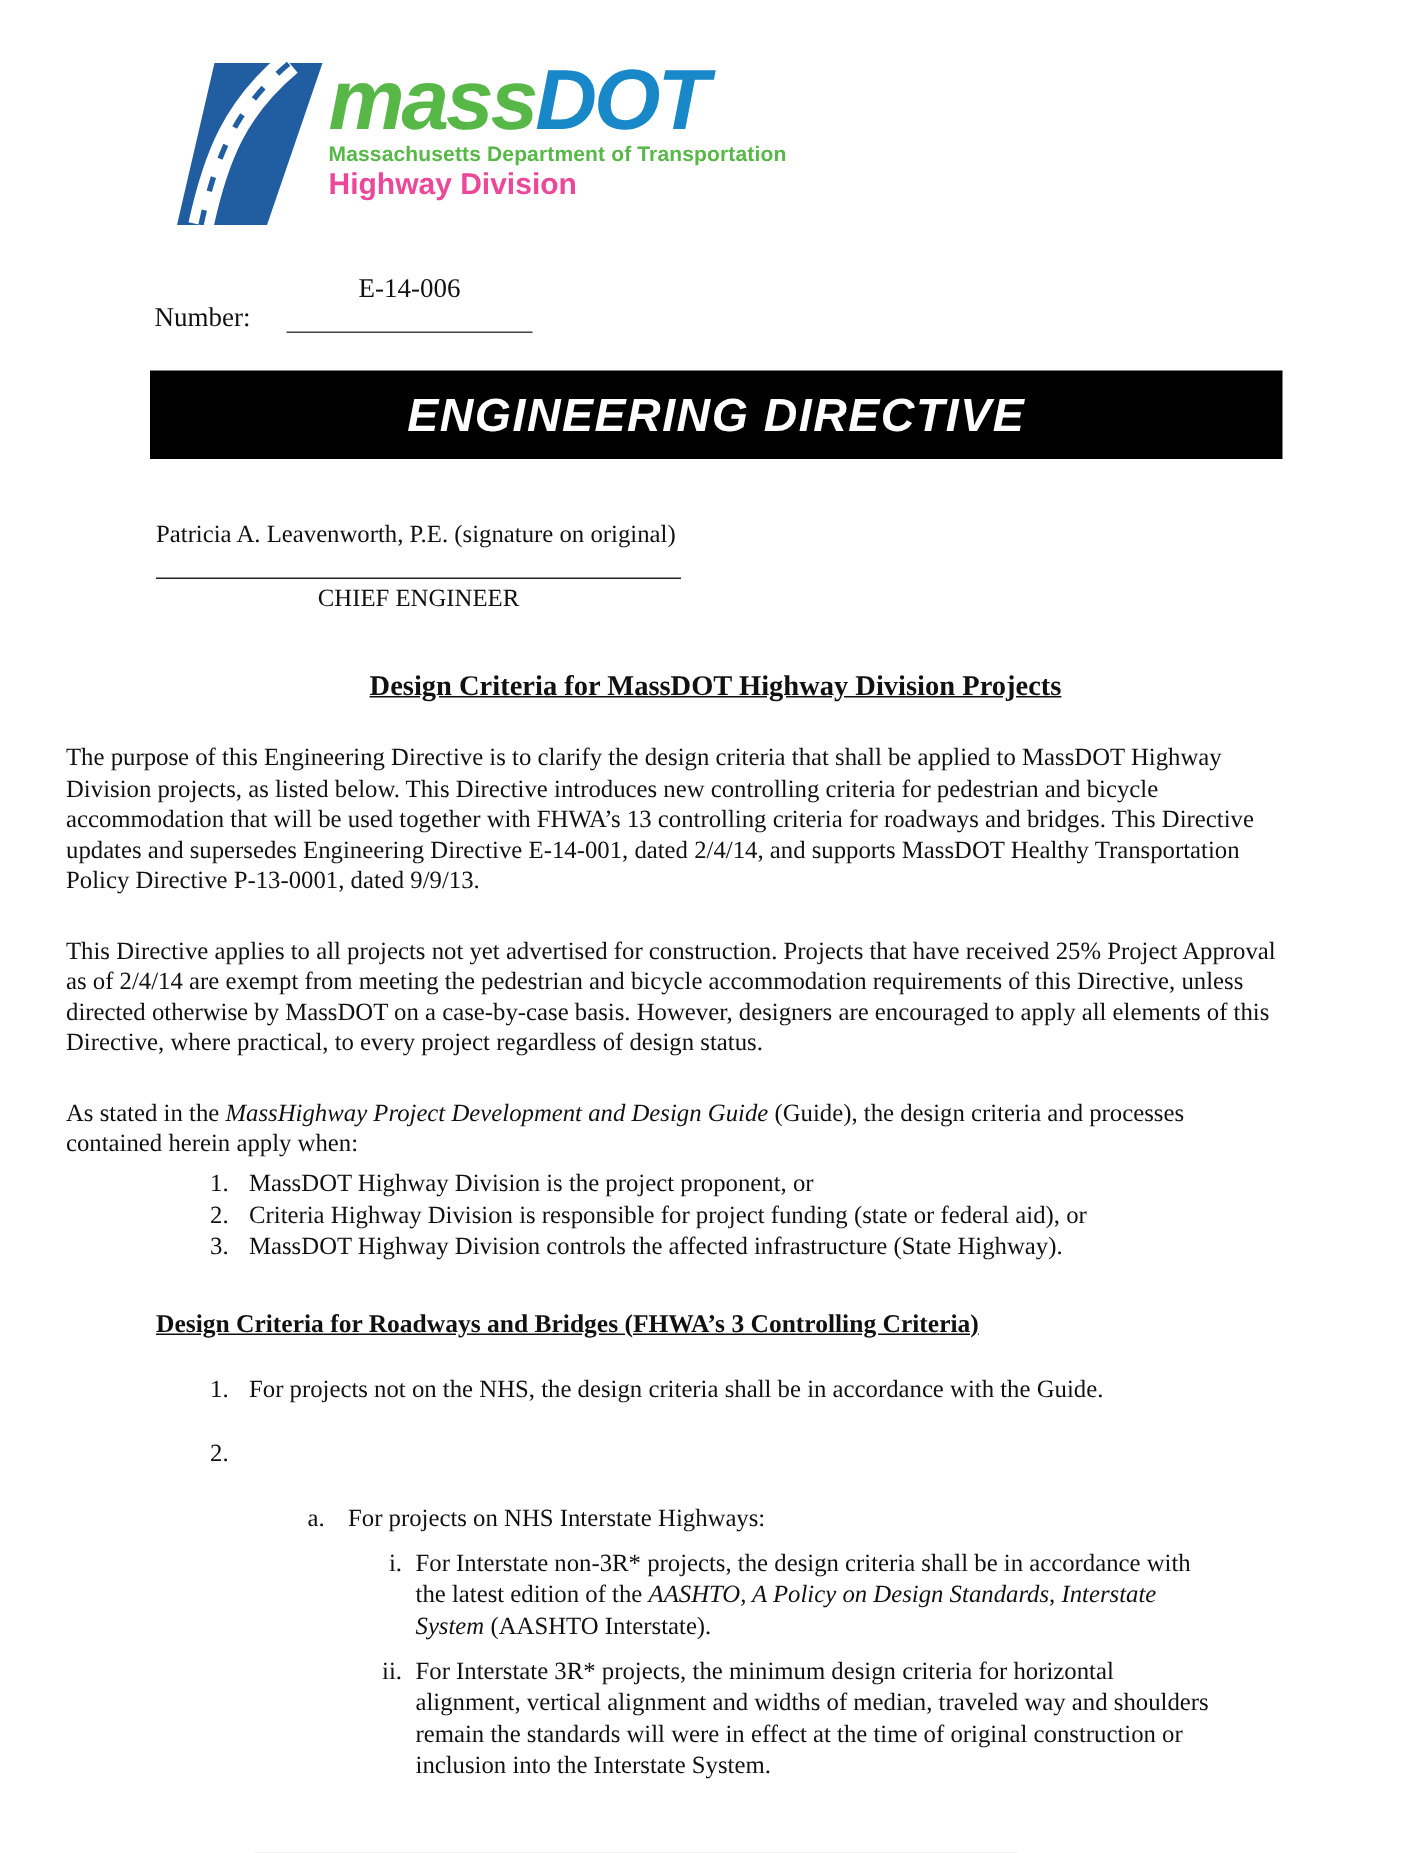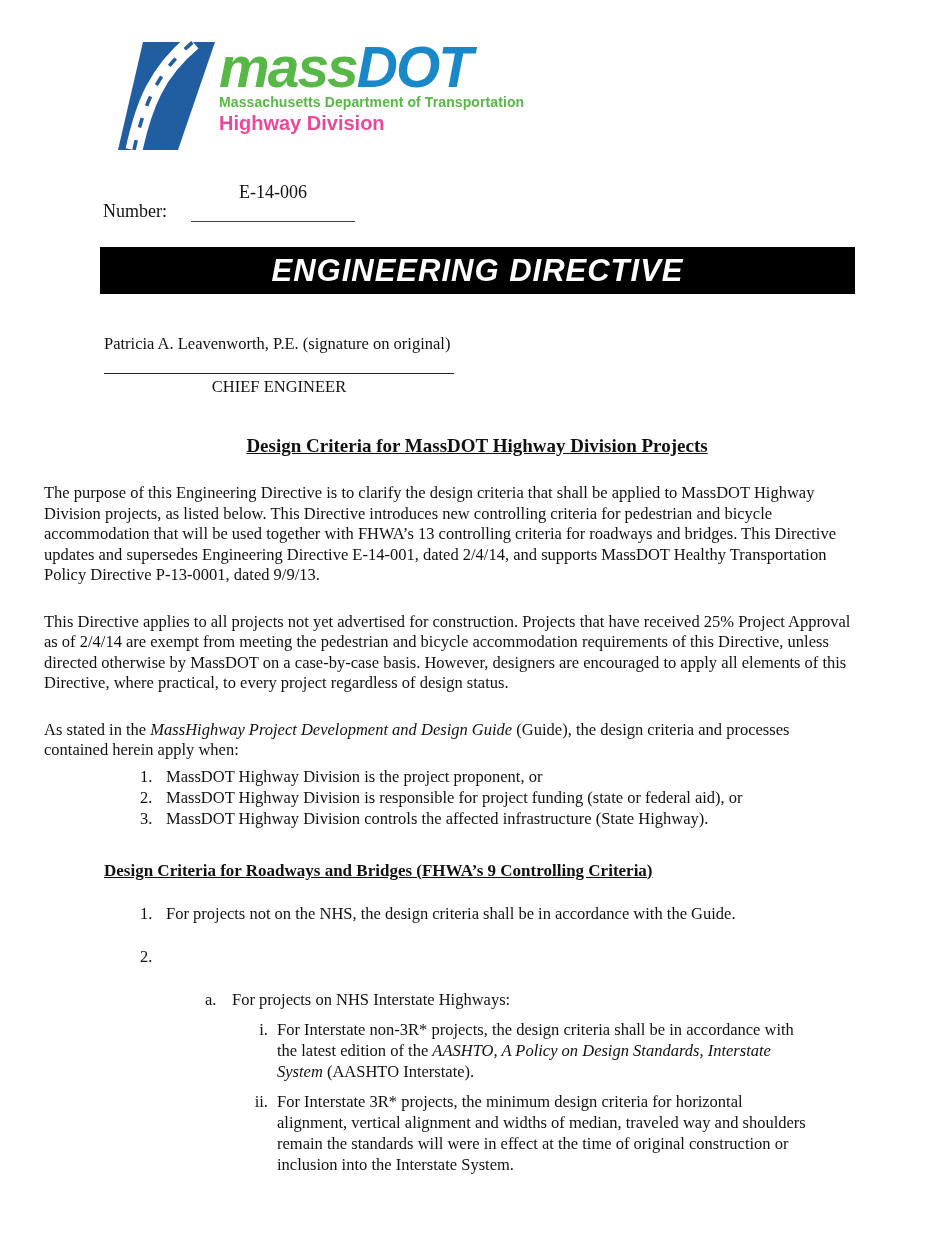--- a/index.html
+++ b/index.html
@@ -38,21 +38,21 @@
   .field-value {
     width: 164px;
     text-align: center;
     border-bottom: 1.5px solid #444;
     padding-bottom: 18px;
   }
 
   
   .banner {
     margin: 14px 95px 0 100px;
-    height: 47px;
+    height: 59px;
     background: #000;
     display: flex;
     align-items: center;
     justify-content: center;
   }
   .banner-title {
     color: #fff;
     font-family: "Liberation Sans", sans-serif;
     font-weight: bold;
     font-style: italic;
@@ -151,29 +151,29 @@
 
   <p class="para"><span>As stated in the </span><span class="italic">MassHighway Project Development and Design Guide</span><span> (Guide), the design criteria and processes contained herein apply when:</span></p>
 
   <div class="list level1">
     <div class="li">
       <span class="marker">1.</span>
       <span class="li-text">MassDOT Highway Division is the project proponent, or</span>
     </div>
     <div class="li">
       <span class="marker">2.</span>
-      <span class="li-text">MassDOT Highway Division is responsible for project funding (state or federal aid), or</span>
+      <span class="li-text">Criteria Highway Division is responsible for project funding (state or federal aid), or</span>
     </div>
     <div class="li">
       <span class="marker">3.</span>
       <span class="li-text">MassDOT Highway Division controls the affected infrastructure (State Highway).</span>
     </div>
   </div>
 
-  <h2 class="section-heading">Design Criteria for Roadways and Bridges (FHWA’s 9 Controlling Criteria)</h2>
+  <h2 class="section-heading">Design Criteria for Roadways and Bridges (FHWA’s 3 Controlling Criteria)</h2>
 
   <div class="list">
     <div class="li spaced">
       <span class="marker">1.</span>
       <span class="li-text">For projects not on the NHS, the design criteria shall be in accordance with the Guide.</span>
     </div>
     <div class="li spaced">
       <span class="marker">2.</span>
     </div>
     <div class="li sub-a">

